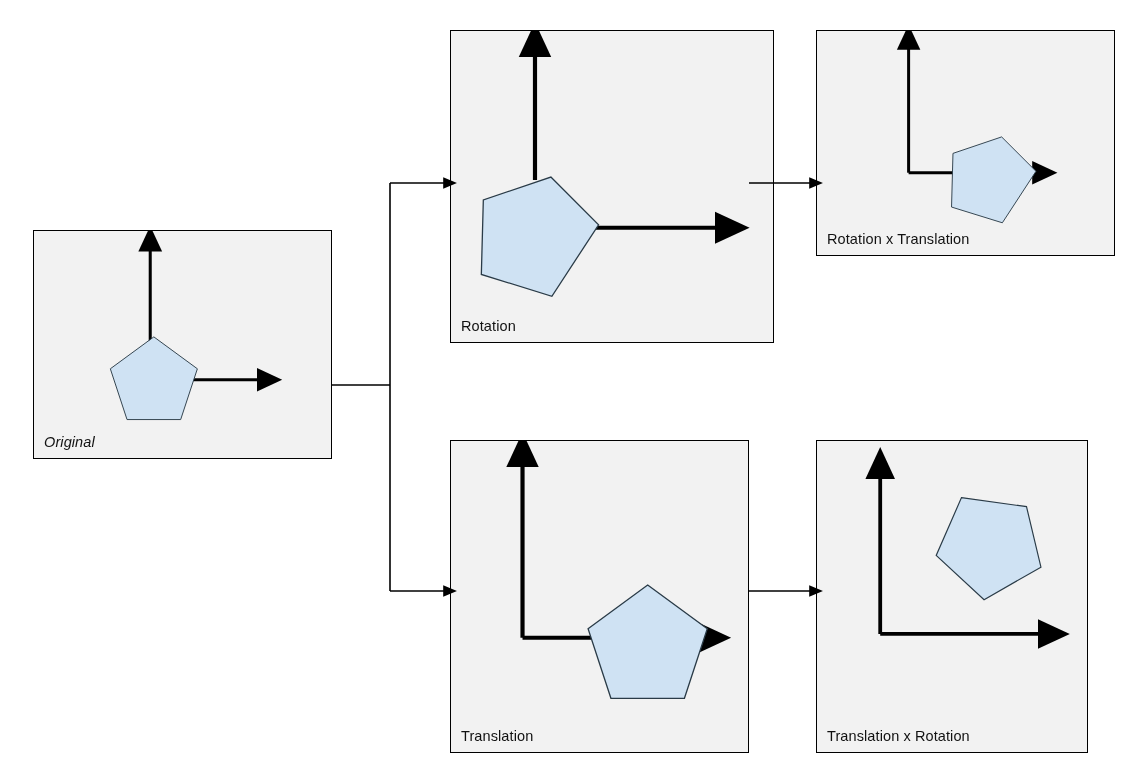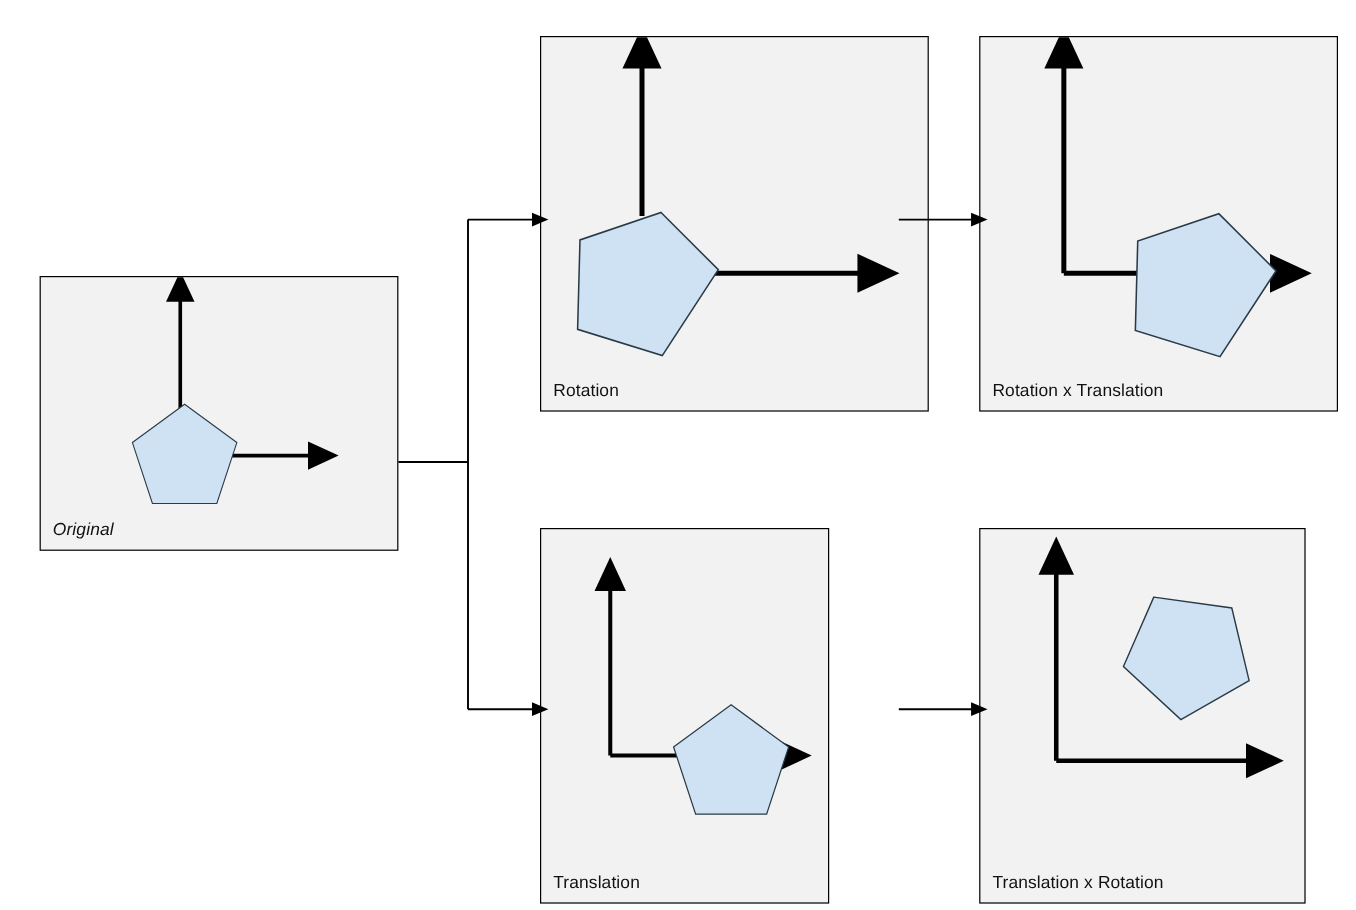--- a/index.html
+++ b/index.html
@@ -74,35 +74,35 @@
           <path d="M0,0.6 L8.4,4.5 L0,8.4 z" fill="#000000"></path>
         </marker>
       </defs>
       <line class="axis-y" x1="72" y1="150" x2="72" y2="20" stroke="#000000" stroke-width="4.2" marker-end="url(#ah1)"></line>
       <line class="axis-x" x1="128" y1="198" x2="259" y2="198" stroke="#000000" stroke-width="4.2" marker-end="url(#ah1)"></line>
       <polygon class="shape" points="88,147 136,195 89,267 18,245 20,170" fill="#cfe2f3" stroke="#2a3b47" stroke-width="1.3"></polygon>
     </svg>
     <div class="panel-label">Rotation</div>
   </div>
 
-  <div class="panel" style="left: 816px; top: 30px; width: 299px; height: 313px; background: rgb(242, 242, 242); border-color: rgb(0, 0, 0);">
+  <div class="panel" style="left: 816px; top: 30px; width: 299px; height: 226px; background: rgb(242, 242, 242); border-color: rgb(0, 0, 0);">
     <svg class="panel-svg" viewBox="0 0 299 313">
       <defs>
         <marker id="ah2" markerWidth="9" markerHeight="9" refX="1.5" refY="4.5" orient="auto">
           <path d="M0,0.6 L8.4,4.5 L0,8.4 z" fill="#000000"></path>
         </marker>
       </defs>
       <line class="axis-y" x1="70" y1="198" x2="70" y2="20" stroke="#000000" stroke-width="4.2" marker-end="url(#ah2)"></line>
       <line class="axis-x" x1="70" y1="198" x2="249" y2="198" stroke="#000000" stroke-width="4.2" marker-end="url(#ah2)"></line>
       <polygon class="shape" points="200,148 248,196 201,268 130,246 132,171" fill="#cfe2f3" stroke="#2a3b47" stroke-width="1.3"></polygon>
     </svg>
     <div class="panel-label">Rotation x Translation</div>
   </div>
 
-  <div class="panel" style="left: 450px; top: 440px; width: 241px; height: 313px; background: rgb(242, 242, 242); border-color: rgb(0, 0, 0); padding-left: 23px;">
+  <div class="panel" style="left: 450px; top: 440px; width: 299px; height: 313px; background: rgb(242, 242, 242); border-color: rgb(0, 0, 0); padding-left: 23px;">
     <svg class="panel-svg" viewBox="0 0 299 313">
       <defs>
         <marker id="ah3" markerWidth="9" markerHeight="9" refX="1.5" refY="4.5" orient="auto">
           <path d="M0,0.6 L8.4,4.5 L0,8.4 z" fill="#000000"></path>
         </marker>
       </defs>
       <line class="axis-y" x1="72" y1="198" x2="72" y2="20" stroke="#000000" stroke-width="4.2" marker-end="url(#ah3)"></line>
       <line class="axis-x" x1="72" y1="198" x2="253" y2="198" stroke="#000000" stroke-width="4.2" marker-end="url(#ah3)"></line>
       <polygon class="shape" points="198,145 258,189 235,259 161,259 138,189" fill="#cfe2f3" stroke="#2a3b47" stroke-width="1.3"></polygon>
     </svg>

